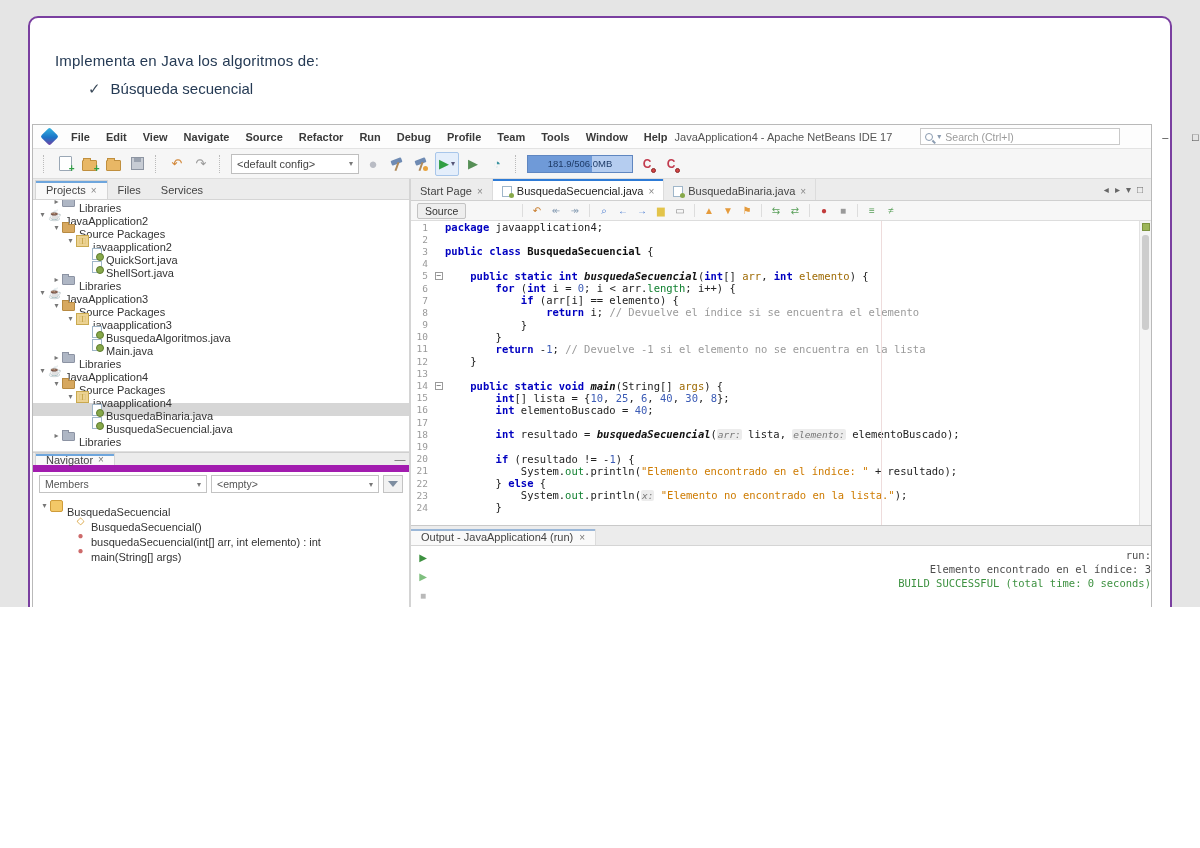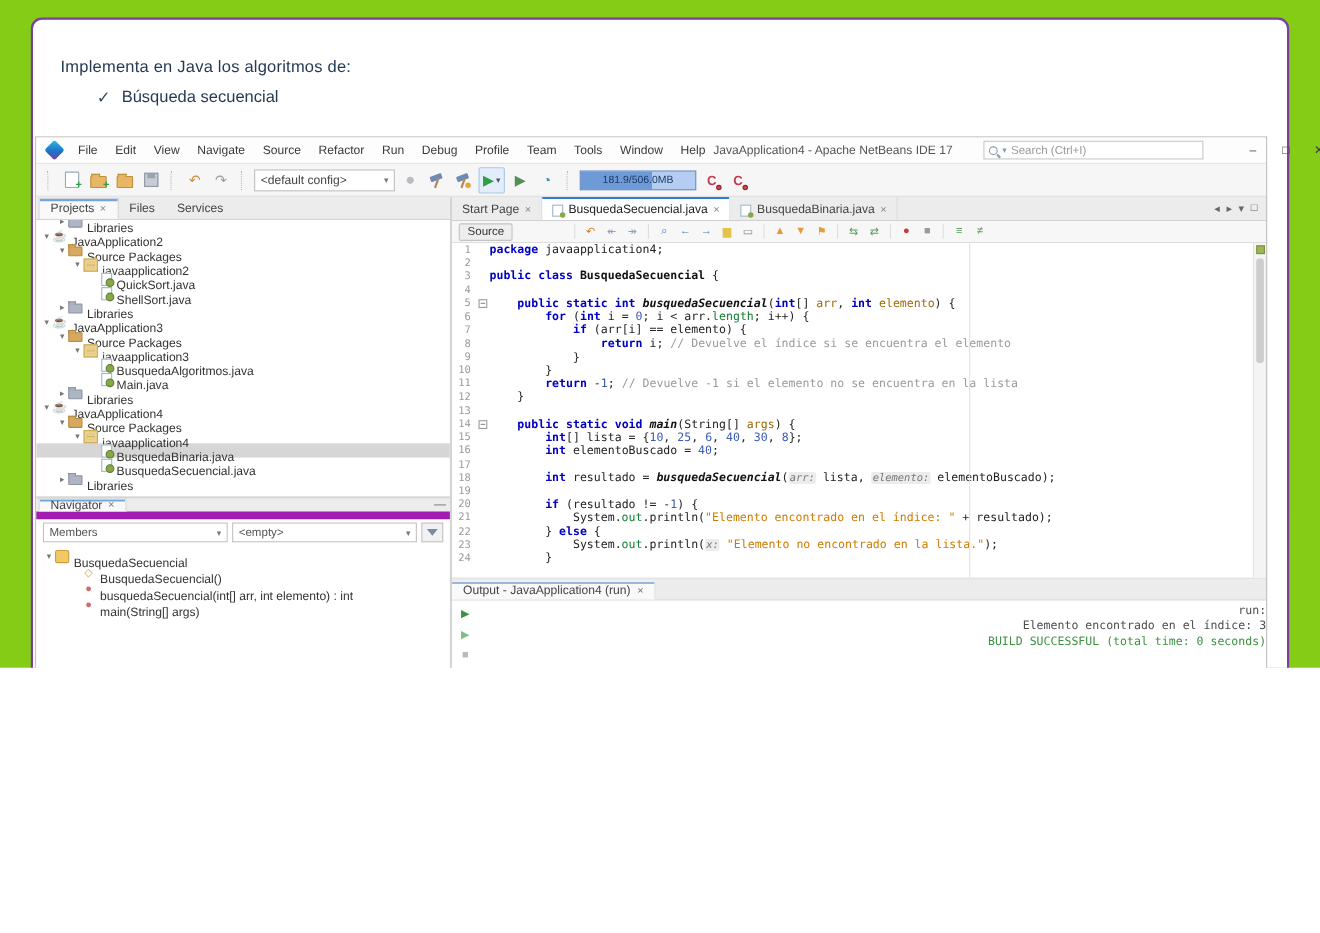--- a/index.html
+++ b/index.html
@@ -1,32 +1,32 @@
 <!DOCTYPE html>
 <html><head>
 <meta charset="utf-8">
 <style>
   * { margin:0; padding:0; box-sizing:border-box; }
   html,body { width:1200px; height:848px; background:#fff; font-family:"Liberation Sans",sans-serif; }
-  .canvas { position:relative; width:1200px; height:607px; background:#84cc16; overflow:hidden; }
+  .canvas { position:relative; width:1200px; height:607px; background:#e5e5e5; overflow:hidden; }
 
   
   .doc-frame { position:absolute; left:28px; top:16px; width:1144px; height:776px; border:2px solid #7A3FA0; border-radius:10px; background:#fff; }
   .doc-heading { position:absolute; left:55px; top:52px; font-size:15px; color:#253a54; letter-spacing:.2px; }
   .doc-bullet { position:absolute; left:88px; top:80px; font-size:15px; color:#253a54; display:flex; gap:10px; }
   .doc-bullet .chk { color:#3b4a5a; }
 
   
   .ide { position:absolute; left:32px; top:124px; width:1120px; height:574px; background:#fff; border:1px solid #b9b9b9; font-size:11px; color:#333; display:flex; flex-direction:column; }
 
   
   .menubar { height:24px; background:#fdfdfd; border-bottom:1px solid #e3e3e3; display:flex; align-items:center; padding:0 6px; gap:0; flex:none; }
   .nb-logo { width:13px; height:13px; margin:0 8px 0 4px; background:linear-gradient(135deg,#35b6e0 0%,#1b74c8 55%,#7a3fa0 100%); transform:rotate(45deg); border-radius:2px; flex:none; }
   .menus { display:flex; gap:2px; }
-  .menu-item { padding:2px 7px; font-size:11px; color:#3a3a3a; cursor:default; }
+  .menu-item { padding:2px 7px; font-size:11px; color:#3a3a3a; cursor:default;font-weight:bold; }
   .win-title { margin-left:auto; font-size:11px; color:#555; white-space:nowrap; }
   .searchbox { margin-left:28px; width:200px; height:17px; border:1px solid #c9c9c9; background:#fff; display:flex; align-items:center; padding:0 4px; gap:4px; flex:none; }
   .mag { width:8px; height:8px; border:1.5px solid #8a9bb0; border-radius:50%; position:relative; flex:none; }
   .mag::after { content:""; position:absolute; width:4px; height:1.5px; background:#8a9bb0; transform:rotate(45deg); left:6px; top:7px; }
   .searchbox .ph { color:#9a9a9a; font-size:10.5px; }
   .searchbox .sarrow { color:#8a9bb0; font-size:8px; }
   .winbtns { display:flex; margin-left:30px; margin-right:2px; }
   .winbtn { width:30px; height:20px; display:flex; align-items:center; justify-content:center; font-size:11px; color:#444; }
 
   

